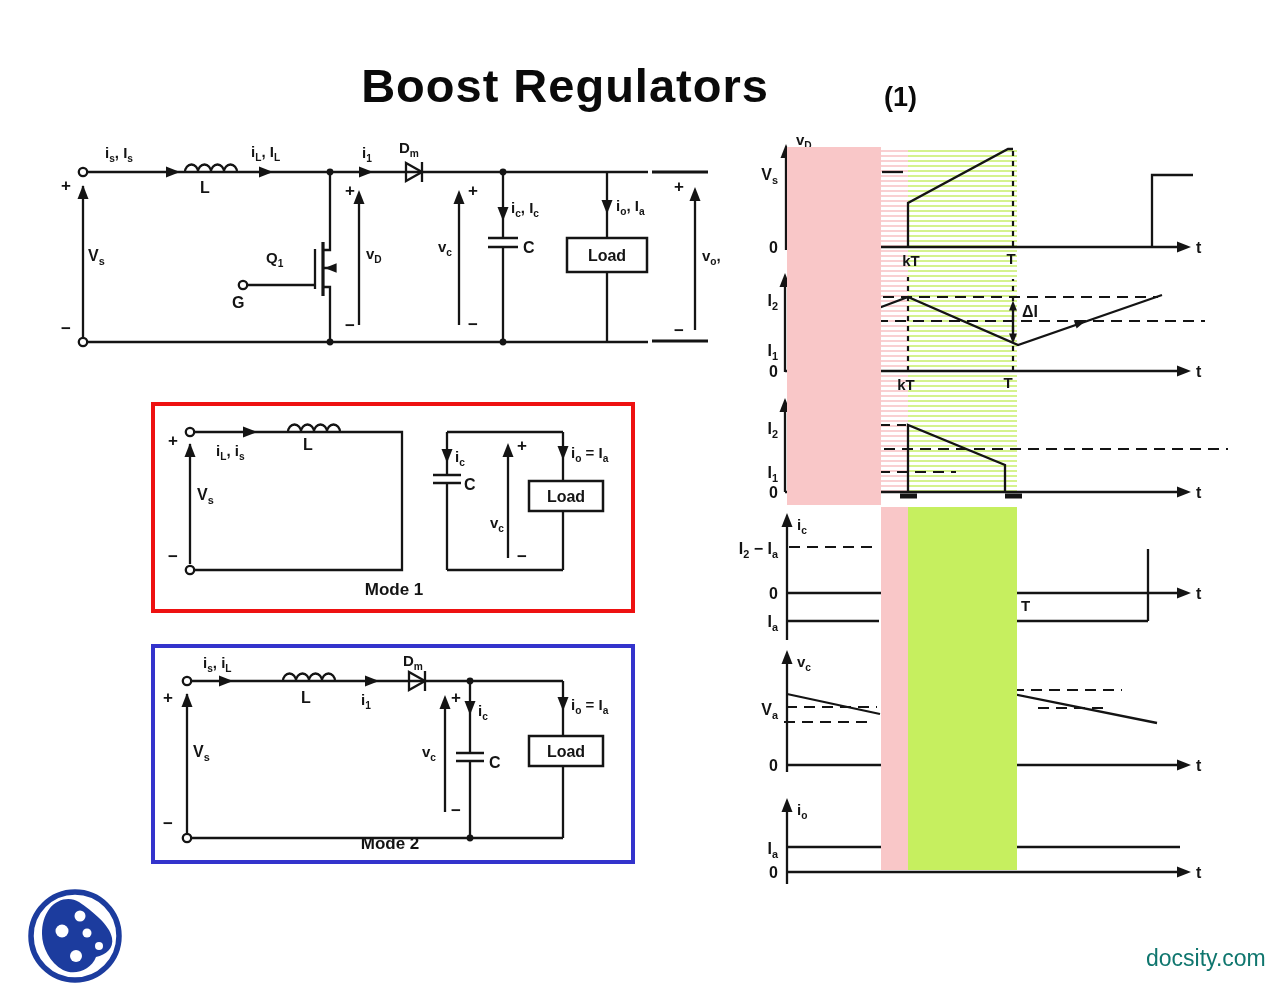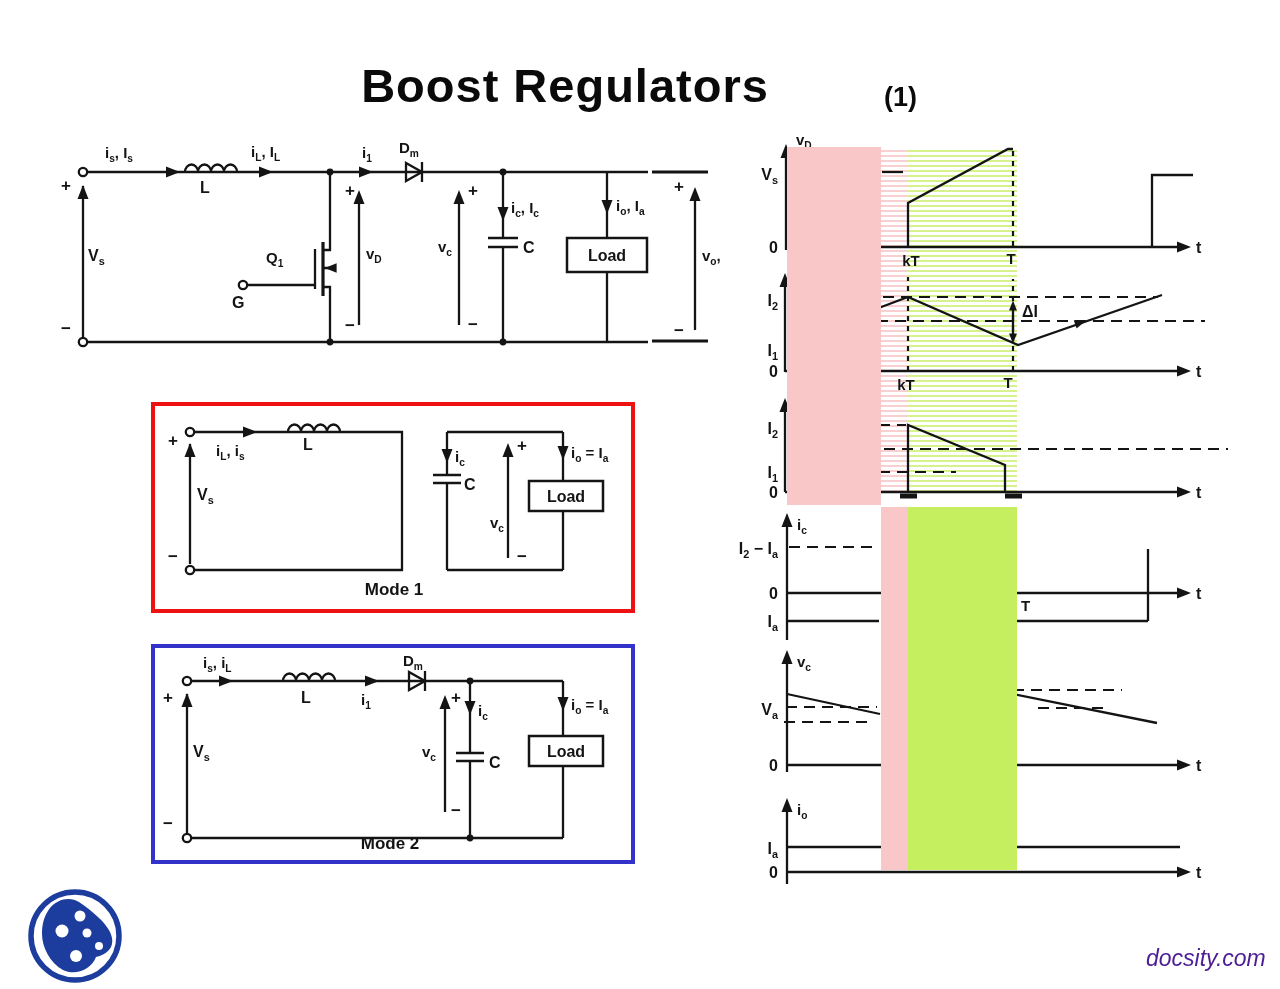--- a/index.html
+++ b/index.html
@@ -1,19 +1,19 @@
 <!DOCTYPE html>
 <html><head>
 <meta charset="utf-8">
 <style>
   html,body{margin:0;padding:0;background:#ffffff;}
   body{width:1280px;height:989px;position:relative;font-family:"Liberation Sans",sans-serif;overflow:hidden;}
   .title-main{position:absolute;left:0;top:58px;width:1130px;text-align:center;font-size:47px;font-weight:bold;color:#0a0a0a;letter-spacing:1px;}
   .title-num{position:absolute;left:884px;top:82px;font-size:27px;font-weight:bold;color:#0a0a0a;}
-  .site-link{position:absolute;left:1146px;top:945px;font-size:23px;color:#4c1d95;text-decoration:none;font-style:italic;}
+  .site-link{position:absolute;left:1146px;top:945px;font-size:23px;color:#0f766e;text-decoration:none;}
   svg{position:absolute;left:0;top:0;}
   svg text{font-family:"Liberation Sans",sans-serif;font-weight:bold;font-size:15px;fill:#141414;}
   svg text.lg{font-size:16px;}
   svg text.cap{font-size:17px;}
   svg text.sign{font-size:17px;}
   .wire{stroke:#141414;stroke-width:2.3;fill:none;}
   .thick{stroke:#141414;stroke-width:3.2;fill:none;}
   .dashL{stroke:#141414;stroke-width:2.2;fill:none;stroke-dasharray:11 7;}
   .dashV{stroke:#141414;stroke-width:2.2;fill:none;stroke-dasharray:5 5;}
   .boldtick{stroke:#141414;stroke-width:5;fill:none;}

